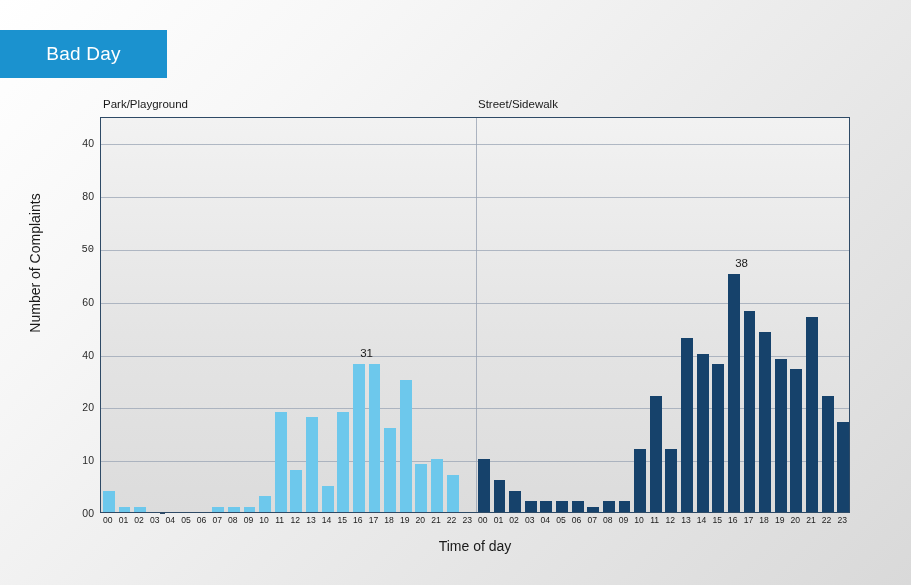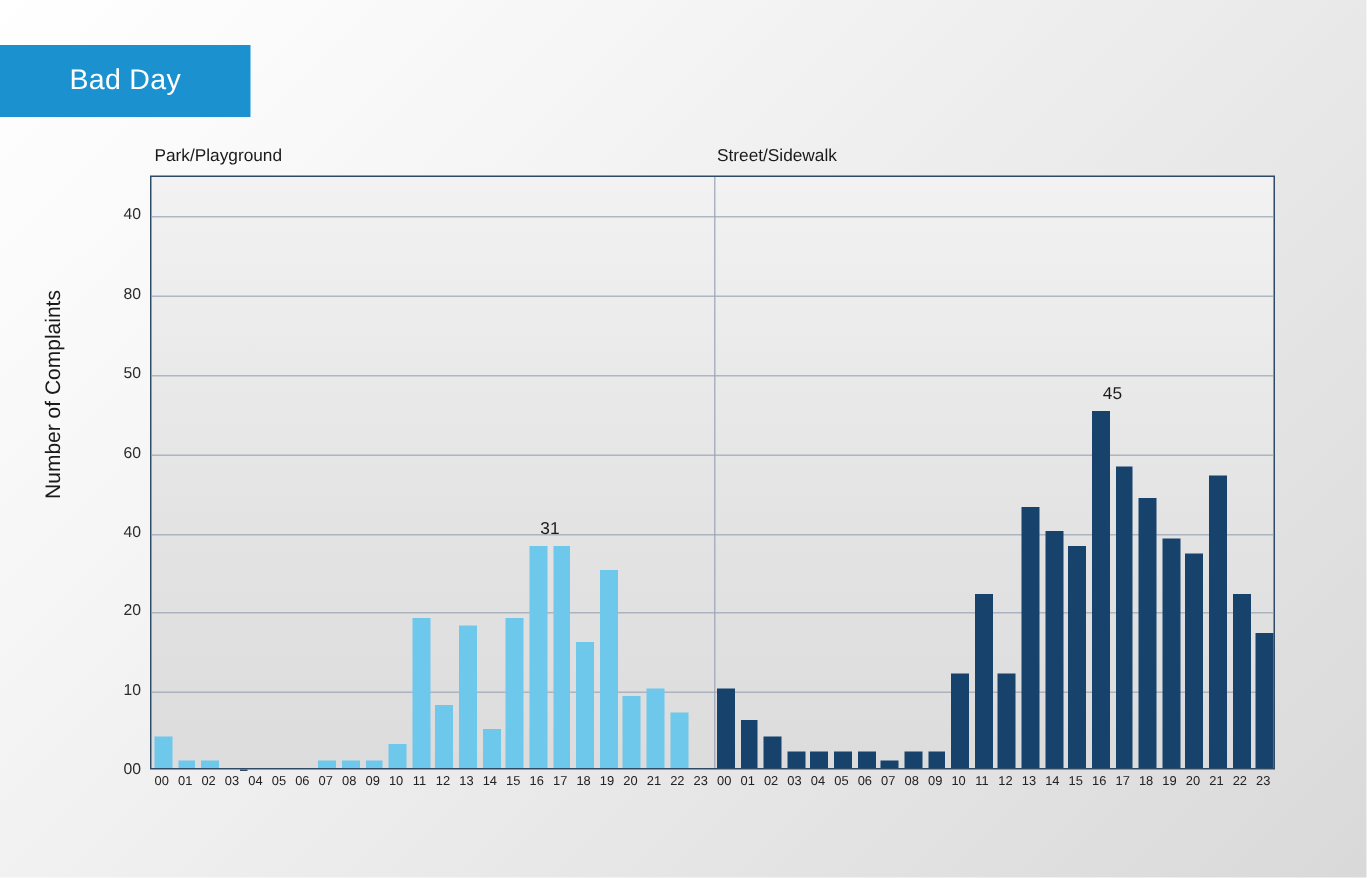--- a/index.html
+++ b/index.html
@@ -182,21 +182,21 @@
       <div class="ytick" style="top: 396px;">00</div>
       <div class="ytick-mark" style="top: 396px;"></div>
       <div class="ytick" style="top: 343.2px;">10</div>
       <div class="ytick-mark" style="top: 343.2px;"></div>
       <div class="ytick" style="top: 290.4px;">20</div>
       <div class="ytick-mark" style="top: 290.4px;"></div>
       <div class="ytick" style="top: 237.6px;">40</div>
       <div class="ytick-mark" style="top: 237.6px;"></div>
       <div class="ytick" style="top: 184.8px;">60</div>
       <div class="ytick-mark" style="top: 184.8px;"></div>
-      <div class="ytick" style="top: 132px;">50</div>
+      <div class="ytick" style="top: 132px; font-family: Liberation Mono, monospace;">50</div>
       <div class="ytick-mark" style="top: 132px;"></div>
       <div class="ytick" style="top: 79.2px;">80</div>
       <div class="ytick-mark" style="top: 79.2px;"></div>
       <div class="ytick" style="top: 26.4px;">40</div>
       <div class="ytick-mark" style="top: 26.4px;"></div>
     </div>
 
   <div id="plot-box">
     <div id="gridlines">
         <div class="gridline" style="top: 343.2px;"></div>
@@ -248,21 +248,21 @@
         <div class="bar dark" title="Street/Sidewalk 17: 38" style="left: 642.5px; width: 11.875px; height: 200.64px; background: rgb(22, 66, 107);"></div>
         <div class="bar dark" title="Street/Sidewalk 18: 34" style="left: 658.125px; width: 11.875px; height: 179.52px; background: rgb(22, 66, 107);"></div>
         <div class="bar dark" title="Street/Sidewalk 19: 29" style="left: 673.75px; width: 11.875px; height: 153.12px; background: rgb(22, 66, 107);"></div>
         <div class="bar dark" title="Street/Sidewalk 20: 27" style="left: 689.375px; width: 11.875px; height: 142.56px; background: rgb(22, 66, 107);"></div>
         <div class="bar dark" title="Street/Sidewalk 21: 37" style="left: 705px; width: 11.875px; height: 195.36px; background: rgb(22, 66, 107);"></div>
         <div class="bar dark" title="Street/Sidewalk 22: 22" style="left: 720.625px; width: 11.875px; height: 116.16px; background: rgb(22, 66, 107);"></div>
         <div class="bar dark" title="Street/Sidewalk 23: 17" style="left: 736.25px; width: 11.875px; height: 89.76px; background: rgb(22, 66, 107);"></div>
       </div>
     <div id="annots-layer">
         <div class="bar-annot" style="left: 265.625px; top: 229.16px;">31</div>
-        <div class="bar-annot" style="left: 640.625px; top: 139.4px;">45</div>
+        <div class="bar-annot" style="left: 640.625px; top: 139.4px;">38</div>
       </div>
   </div>
 
   <div id="x-ticks">
       <div class="xtick" style="left: 7.8125px;">00</div>
       <div class="xtick" style="left: 23.4375px;">01</div>
       <div class="xtick" style="left: 39.0625px;">02</div>
       <div class="xtick" style="left: 54.6875px;">03</div>
       <div class="xtick" style="left: 70.3125px;">04</div>
       <div class="xtick" style="left: 85.9375px;">05</div>
@@ -303,13 +303,14 @@
       <div class="xtick" style="left: 632.812px;">16</div>
       <div class="xtick" style="left: 648.438px;">17</div>
       <div class="xtick" style="left: 664.062px;">18</div>
       <div class="xtick" style="left: 679.688px;">19</div>
       <div class="xtick" style="left: 695.312px;">20</div>
       <div class="xtick" style="left: 710.938px;">21</div>
       <div class="xtick" style="left: 726.562px;">22</div>
       <div class="xtick" style="left: 742.188px;">23</div>
     </div>
 
+  <div id="x-axis-title">Time of day</div>
 </div>
 
 </body></html>

